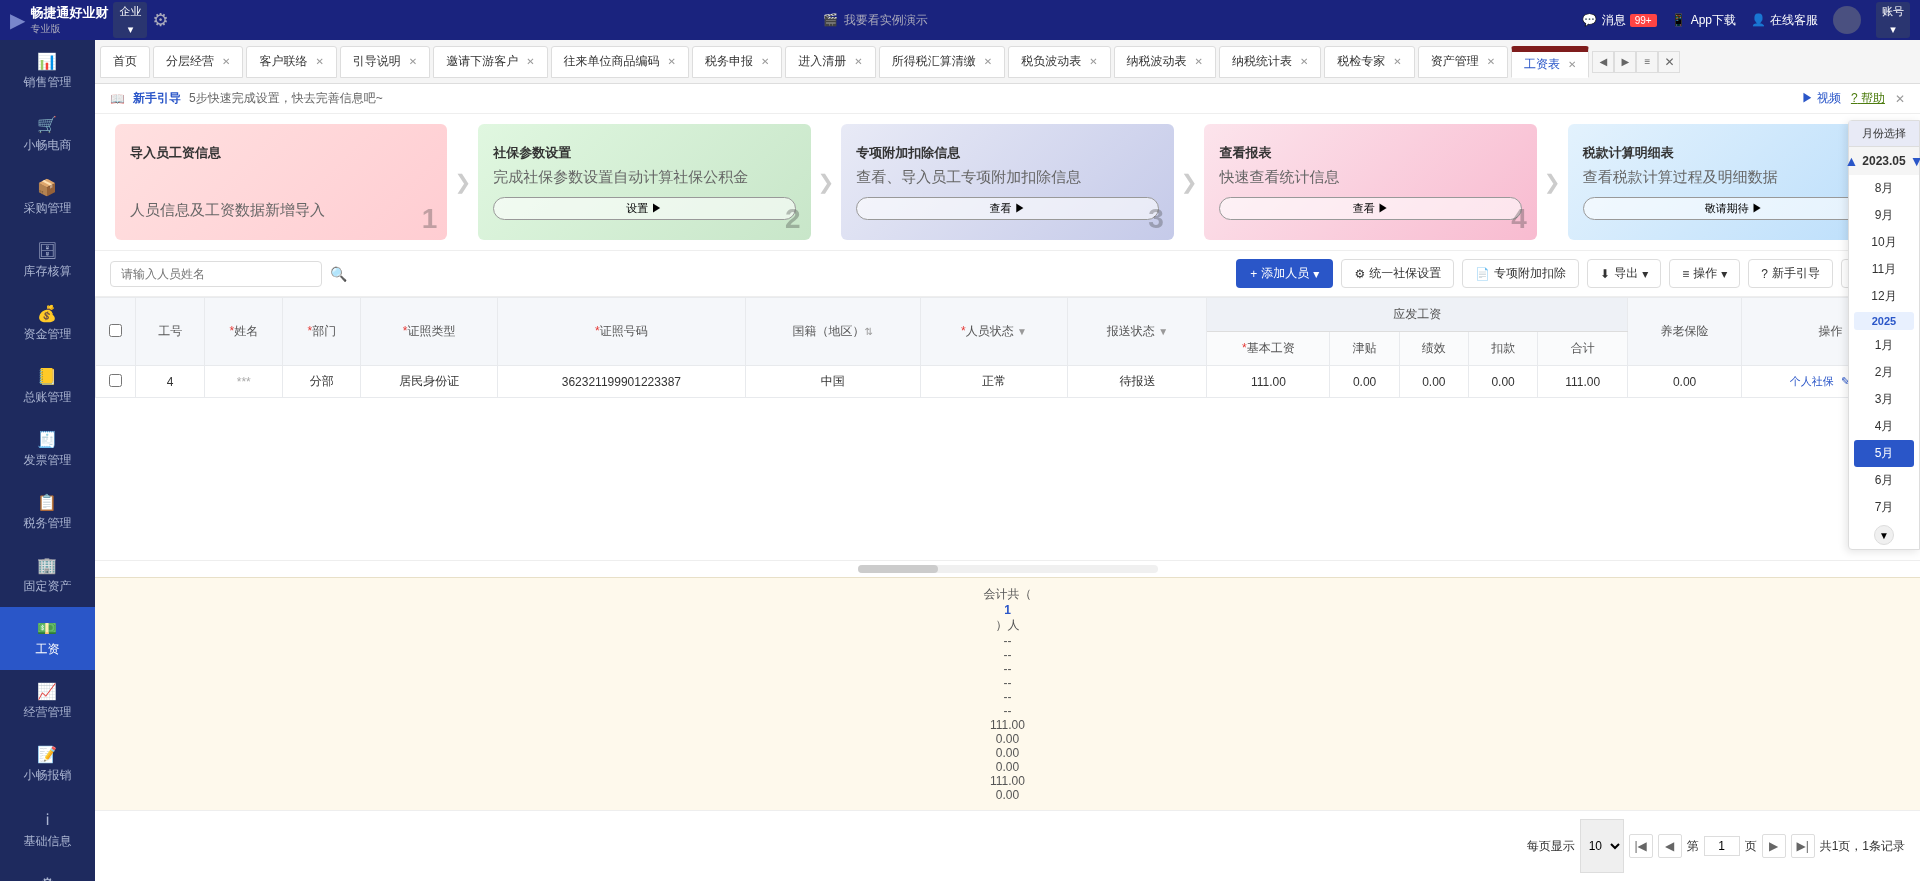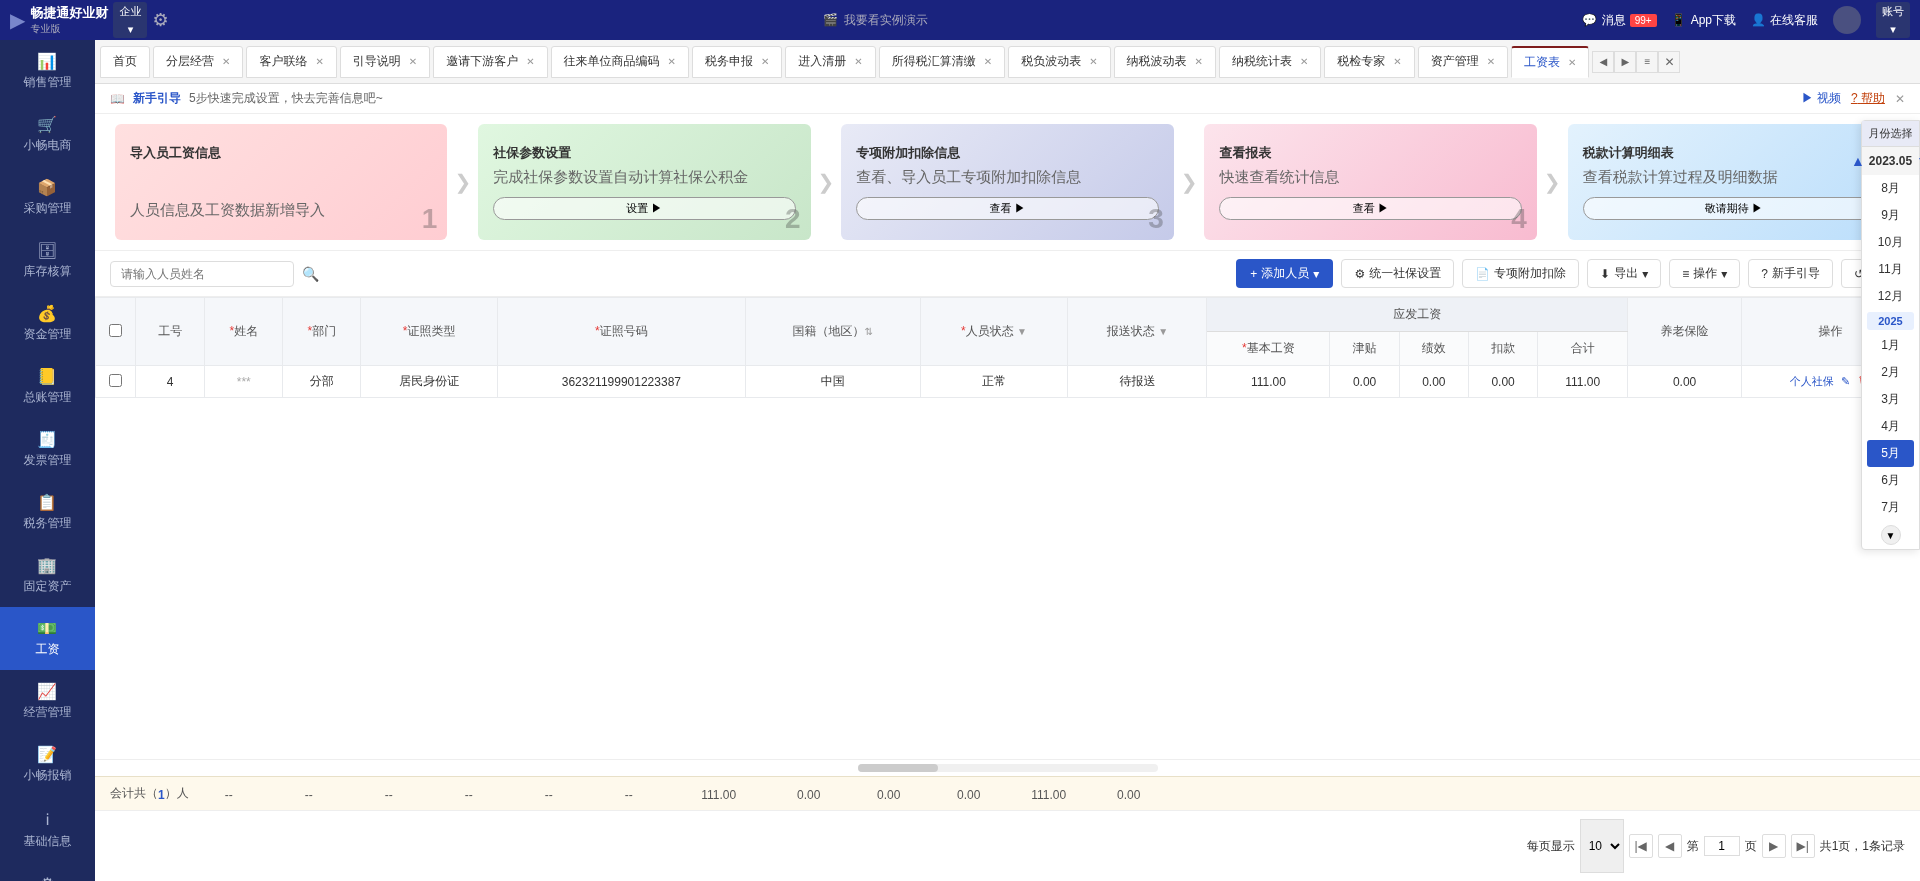--- a/index.html
+++ b/index.html
@@ -25,21 +25,21 @@
     .profile-box { width: 28px; height: 28px; background: #4a5080; border-radius: 50%; }
     .dropdown-box { background: #2a3570; color: #fff; border-radius: 3px; padding: 2px 6px; font-size: 11px; display: flex; align-items: center; gap: 4px; flex-direction: column; }
 
     
     .sidebar-item { padding: 12px 0; display: flex; flex-direction: column; align-items: center; gap: 3px; cursor: pointer; color: #aab4d0; font-size: 12px; }
     .sidebar-item.active { background: #2a56c8; color: #fff; }
     .sidebar-item .icon { font-size: 16px; }
 
     
     .tab-item { display: flex; align-items: center; gap: 4px; padding: 0 12px; height: 32px; background: #fff; border: 1px solid #ddd; border-radius: 3px 3px 0 0; margin-right: 3px; cursor: pointer; font-size: 12px; white-space: nowrap; flex-shrink: 0; }
-    .tab-item.active { background: #fff; border-bottom-color: #fff; color: #2a56c8; border-top: 2px solid #7f1d1d; }
+    .tab-item.active { background: #fff; border-bottom-color: #fff; color: #2a56c8; border-top: 6px solid #7f1d1d; }
     .tab-item .tab-close { color: #999; font-size: 10px; margin-left: 4px; }
     .tab-nav-btn { background: none; border: 1px solid #ddd; width: 22px; height: 22px; cursor: pointer; display: flex; align-items: center; justify-content: center; font-size: 10px; color: #666; }
 
     
     .guide-bar { padding: 6px 15px; background: #fff; border-bottom: 1px solid #eee; display: flex; align-items: center; gap: 8px; font-size: 12px; color: #666; }
     .guide-title { color: #2a56c8; font-weight: bold; display: flex; align-items: center; gap: 4px; }
 
     
     .steps-bar { display: flex; align-items: stretch; padding: 10px 15px; background: #fff; gap: 0; border-bottom: 1px solid #eee; flex-shrink: 0; }
     .step-box { flex: 1; padding: 20px 15px; border-radius: 6px; margin: 0 5px; position: relative; min-height: 90px; display: flex; flex-direction: column; gap: 4px; justify-content: space-between; }
@@ -49,55 +49,55 @@
     .step-box.step4 { background: linear-gradient(135deg, #fce4ec, #f8bbd0); }
     .step-box.step5 { background: linear-gradient(135deg, #e3f2fd, #bbdefb); }
     .step-num { font-size: 28px; font-weight: bold; opacity: 0.3; position: absolute; bottom: 5px; right: 10px; }
     .step-title { font-size: 13px; font-weight: bold; color: #333; }
     .step-desc { font-size: 15px; color: #666; line-height: 1.4; }
     .step-btn { display: inline-block; margin-top: 6px; padding: 3px 14px; border-radius: 12px; border: 1px solid #999; font-size: 11px; cursor: pointer; background: rgba(255,255,255,0.6); }
     .step-arrow { display: flex; align-items: center; color: #ccc; font-size: 20px; padding: 0 2px; }
 
     
     .toolbar { display: flex; align-items: center; padding: 8px 15px; gap: 8px; background: #fff; border-bottom: 1px solid #eee; flex-shrink: 0; }
-    .search-input { border: 1px solid #ddd; border-radius: 4px; padding: 5px 10px; font-size: 12px; width: 184px; color: #999; }
+    .search-input { border: 1px solid #ddd; border-radius: 4px; padding: 5px 10px; font-size: 12px; width: 212px; color: #999; }
     .search-icon-btn { background: none; border: none; cursor: pointer; color: #999; font-size: 14px; }
     .spacer { flex: 1; }
     .btn-primary { background: #2a56c8; color: #fff; border: none; border-radius: 4px; padding: 6px 14px; font-size: 12px; cursor: pointer; display: flex; align-items: center; gap: 4px; }
     .btn-default { background: #fff; color: #333; border: 1px solid #ddd; border-radius: 4px; padding: 5px 12px; font-size: 12px; cursor: pointer; display: flex; align-items: center; gap: 4px; }
 
     
     .table-container { flex: 1; overflow: auto; background: #fff; }
     table { width: 100%; border-collapse: collapse; font-size: 12px; }
     thead { position: sticky; top: 0; z-index: 5; }
     thead tr { background: #f5f7fa; }
     th { border: 1px solid #e8eaed; padding: 8px 6px; text-align: center; font-weight: normal; color: #555; white-space: nowrap; }
     td { border: 1px solid #e8eaed; padding: 7px 6px; text-align: center; color: #333; }
     .sub-header { background: #fafbfc; }
     .required { color: #e53935; }
     .sort-icon { color: #999; font-size: 10px; }
     .filter-icon { color: #999; font-size: 10px; cursor: pointer; }
 
     
-    .table-footer { background: #fef9ec; border-top: 1px solid #e8e0c8; padding: 8px 15px; display: flex; align-items: flex-end; font-size: 12px; color: #555; flex-shrink: 0; }
+    .table-footer { background: #fef9ec; border-top: 1px solid #e8e0c8; padding: 8px 15px; display: flex; align-items: center; font-size: 12px; color: #555; flex-shrink: 0; flex-direction: column; }
     .footer-cell { padding: 0 8px; min-width: 80px; text-align: center; }
 
     
     .pagination { display: flex; align-items: center; gap: 5px; padding: 8px 15px; border-top: 1px solid #eee; background: #fff; justify-content: flex-end; flex-shrink: 0; }
     .pagination-btn { background: #fff; border: 1px solid #ddd; width: 24px; height: 24px; display: flex; align-items: center; justify-content: center; cursor: pointer; font-size: 12px; color: #666; border-radius: 2px; }
     .page-input { border: 1px solid #ddd; width: 36px; text-align: center; padding: 2px 4px; font-size: 12px; }
     .per-page-select { border: 1px solid #ddd; padding: 18px 4px; font-size: 12px; }
 
     
     .scroll-area { background: #fff; padding: 4px 0; border-top: 1px solid #eee; flex-shrink: 0; display: flex; align-items: center; justify-content: center; }
     .scroll-track { width: 300px; height: 8px; background: #f0f0f0; border-radius: 4px; position: relative; }
     .scroll-thumb { width: 80px; height: 8px; background: #ccc; border-radius: 4px; position: absolute; left: 0; }
 
     
-    .month-panel { position: fixed; right: 0; top: 120px; width: 59px; background: #fff; border: 1px solid #ddd; border-radius: 4px 0 0 4px; z-index: 100; box-shadow: -2px 2px 8px rgba(0,0,0,0.1); }
+    .month-panel { position: fixed; right: 0; top: 120px; width: 72px; background: #fff; border: 1px solid #ddd; border-radius: 4px 0 0 4px; z-index: 100; box-shadow: -2px 2px 8px rgba(0,0,0,0.1); }
     .month-panel-title { background: #e8eaf6; text-align: center; padding: 5px; font-size: 11px; color: #333; border-bottom: 1px solid #ddd; }
     .month-panel-year { text-align: center; padding: 4px; font-size: 12px; font-weight: bold; background: #f5f5f5; display: flex; align-items: center; justify-content: center; gap: 4px; }
     .month-nav-btn { background: none; border: none; cursor: pointer; color: #2a56c8; font-size: 14px; width: 20px; height: 20px; display: flex; align-items: center; justify-content: center; }
     .month-item { text-align: center; padding: 5px 8px; cursor: pointer; font-size: 12px; color: #333; }
     .month-item.active { background: #2a56c8; color: #fff; border-radius: 3px; margin: 0 5px; }
     .month-item.year-marker { color: #2a56c8; font-weight: bold; font-size: 11px; }
     .month-panel-collapse { display: flex; justify-content: center; padding: 4px; }
     .collapse-btn { background: #f0f0f0; border: 1px solid #ddd; border-radius: 50%; width: 20px; height: 20px; display: flex; align-items: center; justify-content: center; cursor: pointer; font-size: 10px; }
 
     .action-link { color: #2a56c8; cursor: pointer; font-size: 11px; }
@@ -281,21 +281,21 @@
 
         <div class="guide-bar">
           <span style="color:#2a56c8;">📖</span>
           <span class="guide-title">新手引导</span>
           <span>5步快速完成设置，快去完善信息吧~</span>
           <div style="margin-left:auto;display:flex;gap:10px;align-items:center;">
             <span style="color:#2a56c8;cursor:pointer;">
               <span>▶</span>
               <span>视频</span>
             </span>
-            <span style="color:#c2410c;cursor:pointer;text-decoration:underline;">
+            <span style="color:#4d7c0f;cursor:pointer;text-decoration:underline;">
               <span>?</span>
               <span>帮助</span>
             </span>
             <span style="color:#999;cursor:pointer;">✕</span>
           </div>
         </div>
 
         <div class="steps-bar">
 
           <div class="step-box step1">

